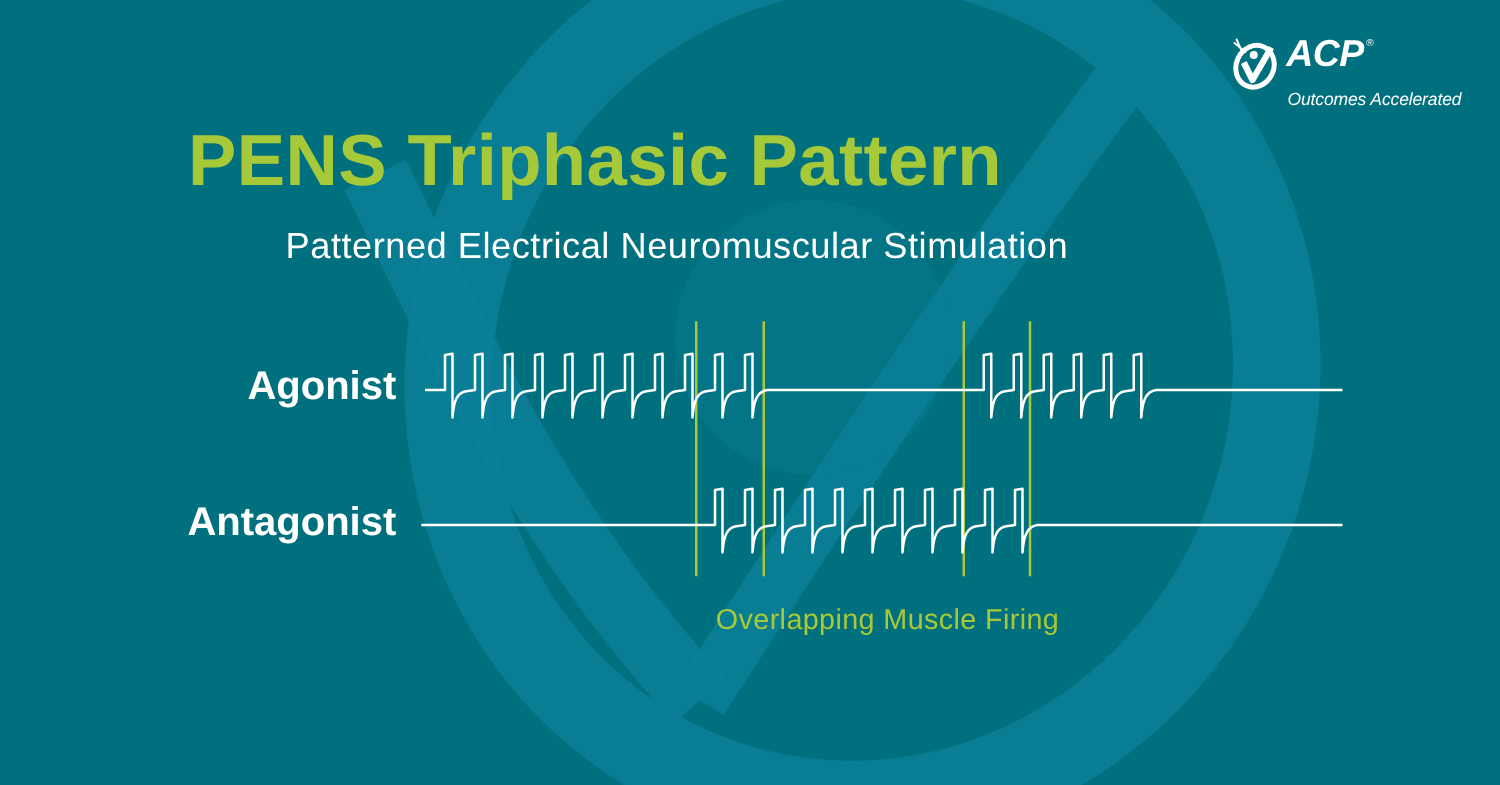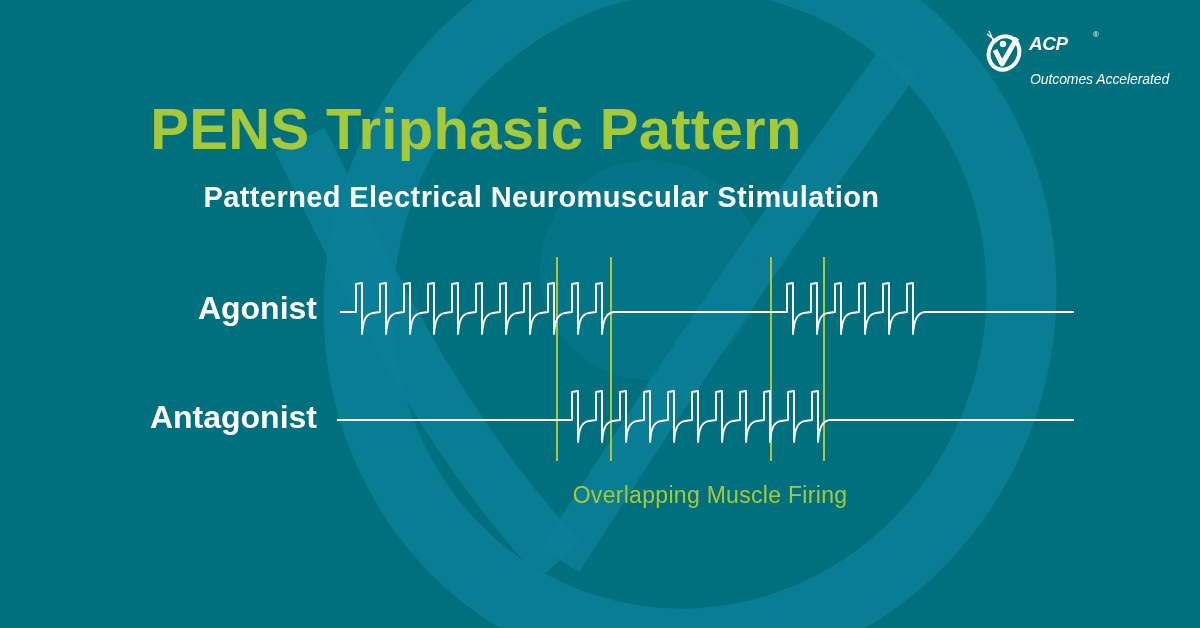--- a/index.html
+++ b/index.html
@@ -1,25 +1,25 @@
 <!DOCTYPE html>
 <html><head>
   <meta charset="utf-8">
   <style>
     html, body { margin: 0; padding: 0; }
     body { width: 1200px; height: 628px; overflow: hidden; background: #00707e; position: relative; font-family: "Liberation Sans", "DejaVu Sans", sans-serif; }
     .stage { position: absolute; left: 0; top: 0; width: 1200px; height: 628px; }
     .bg-svg { position: absolute; left: 0; top: 0; }
     .logo { position: absolute; left: 983px; top: 28px; width: 190px; height: 50px; color: #fff; }
     .logo-mark { position: absolute; left: 0; top: 0; }
-    .logo-acp { position: absolute; left: 46px; top: 1px; font-size: 19px; font-weight: bold; font-style: italic; letter-spacing: -0.5px; line-height: 30px; }
+    .logo-acp { position: absolute; left: 46px; top: 1px; font-size: 30px; font-weight: bold; font-style: italic; letter-spacing: -0.5px; line-height: 30px; }
     .logo-reg { position: absolute; left: 110px; top: 2px; font-size: 8px; }
     .logo-tag { position: absolute; left: 47px; top: 45px; font-size: 14px; font-style: italic; line-height: 13px; white-space: nowrap; letter-spacing: -0.1px; }
     .title { position: absolute; left: 0; width: 952px; top: 97px; text-align: center; color: #a6c93a; font-weight: bold; font-size: 58px; line-height: 64px; letter-spacing: 0.3px; }
-    .subtitle { position: absolute; left: 0; width: 1083px; top: 179px; text-align: center; color: #ffffff; font-size: 29px; line-height: 36px; letter-spacing: 0.4px; font-weight: bold; }
+    .subtitle { position: absolute; left: 0; width: 1083px; top: 179px; text-align: center; color: #ffffff; font-size: 29px; line-height: 36px; letter-spacing: 0.4px; }
     .row-label { position: absolute; right: 883px; color: #ffffff; font-weight: bold; font-size: 32px; line-height: 36px; text-align: right; white-space: nowrap; }
     .label-agonist { top: 290px; }
     .label-antagonist { top: 399px; }
     .wave-svg { position: absolute; left: 0; top: 0; }
     .caption { position: absolute; left: 410px; width: 600px; text-align: center; color: #a6c93a; font-size: 23px; line-height: 36px; letter-spacing: 0.3px; }
     .caption-1 { top: 477px; }
     .caption-2 { top: 525px; font-size: 32px; }
   </style>
 </head>
 <body>

